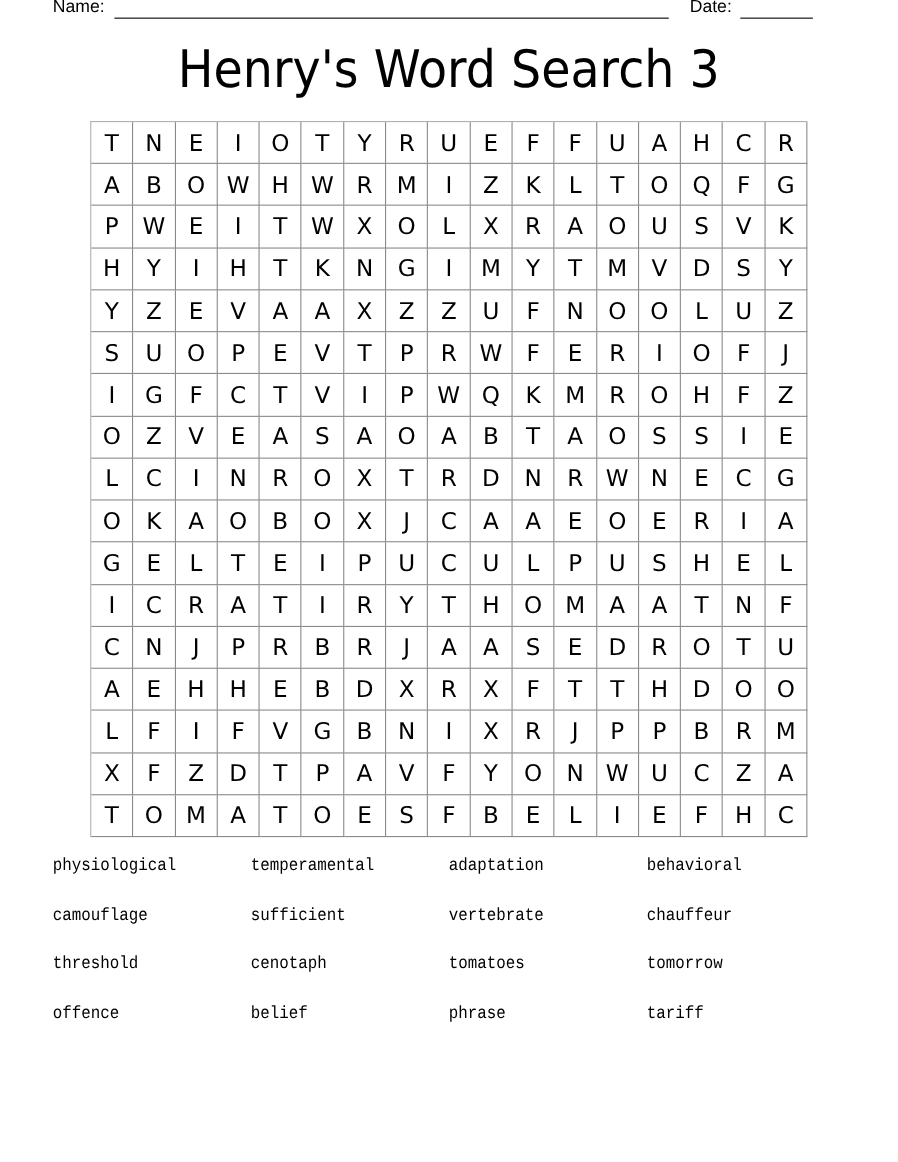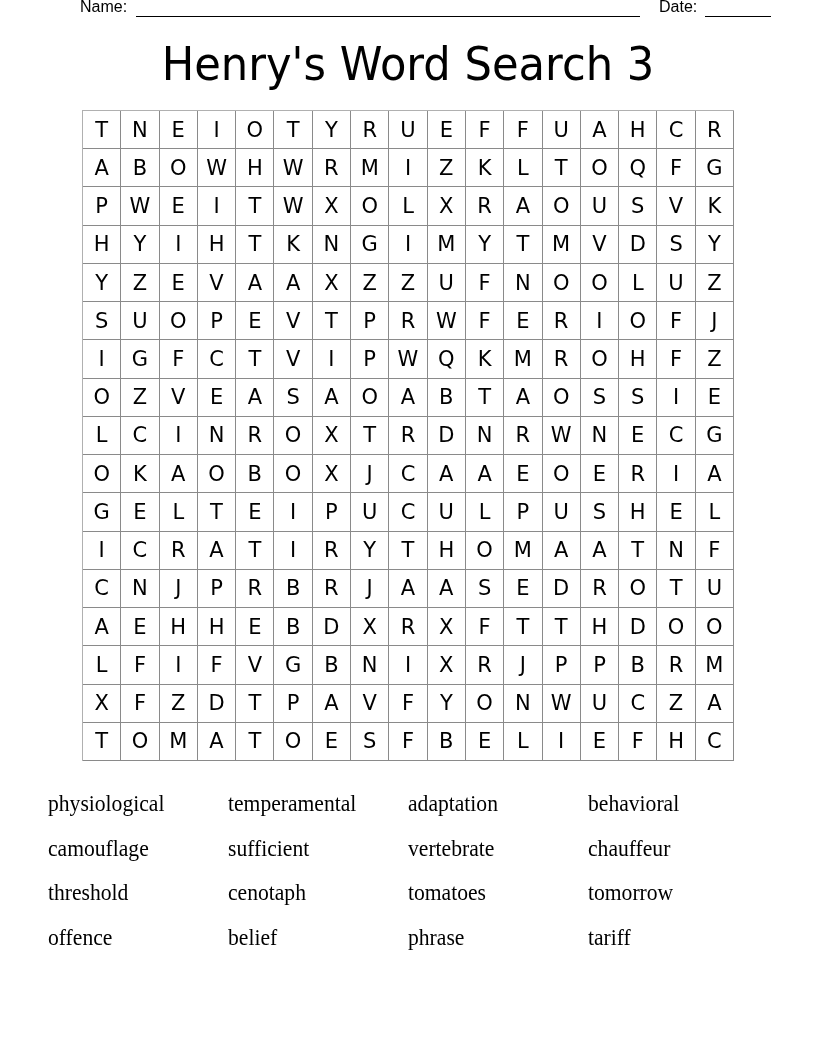--- a/index.html
+++ b/index.html
@@ -1,25 +1,25 @@
 <!DOCTYPE html>
 <html><head>
 <meta charset="utf-8">
 <style>
   html, body { margin: 0; padding: 0; background: #ffffff; }
   body { width: 816px; height: 1056px; position: relative; overflow: hidden; font-family: "DejaVu Sans", sans-serif; color: #000; }
-  .header-line { position: absolute; top: 0; left: 0; width: 656px; height: 20px; font-family: "Liberation Sans", sans-serif; font-size: 16px; margin-left: 32px; }
+  .header-line { position: absolute; top: 0; left: 0; width: 656px; height: 20px; font-family: "Liberation Sans", sans-serif; font-size: 16px; }
   .name-label { position: absolute; left: 48px; top: -2px; }
   .name-line { position: absolute; left: 104px; top: 16px; width: 504px; border-bottom: 1px solid #000; }
   .date-label { position: absolute; left: 627px; top: -2px; }
   .date-line { position: absolute; left: 673px; top: 16px; width: 66px; border-bottom: 1px solid #000; }
   .title { position: absolute; top: 32px; left: 0; width: 816px; text-align: center; font-family: "DejaVu Sans", sans-serif; font-size: 47px; line-height: 64px; letter-spacing: 0px; transform: scaleX(0.92); }
   .grid { position: absolute; left: 82px; top: 110px; width: 652px; height: 651px; display: grid; grid-template-columns: repeat(17, 1fr); grid-template-rows: repeat(17, 1fr); border-top: 1px solid #b0b0b0; border-left: 1px solid #b0b0b0; box-sizing: border-box; }
   .cell { border-right: 1px solid #8a8a8a; border-bottom: 1px solid #8a8a8a; display: flex; align-items: center; justify-content: center; font-size: 21px; font-family: "DejaVu Sans", sans-serif; box-sizing: border-box; }
-  .wordlist { position: absolute; left: 48px; top: 778px; width: 720px; display: grid; grid-template-columns: 180px 180px 180px 180px; grid-auto-rows: 44.6px; font-family: Liberation Serif, serif; font-size: 24px; transform-origin: left top; margin-top: 12px; }
+  .wordlist { position: absolute; left: 48px; top: 778px; width: 720px; display: grid; grid-template-columns: 180px 180px 180px 180px; grid-auto-rows: 44.6px; font-family: Liberation Mono, monospace; font-size: 16px; transform-origin: left top; }
   .word { white-space: nowrap; transform: scaleX(0.9); transform-origin: left center; }
 </style>
 </head>
 <body>
 
 <div class="header-line">
   <span class="name-label">Name:</span>
   <span class="name-line"></span>
   <span class="date-label">Date:</span>
   <span class="date-line"></span>

